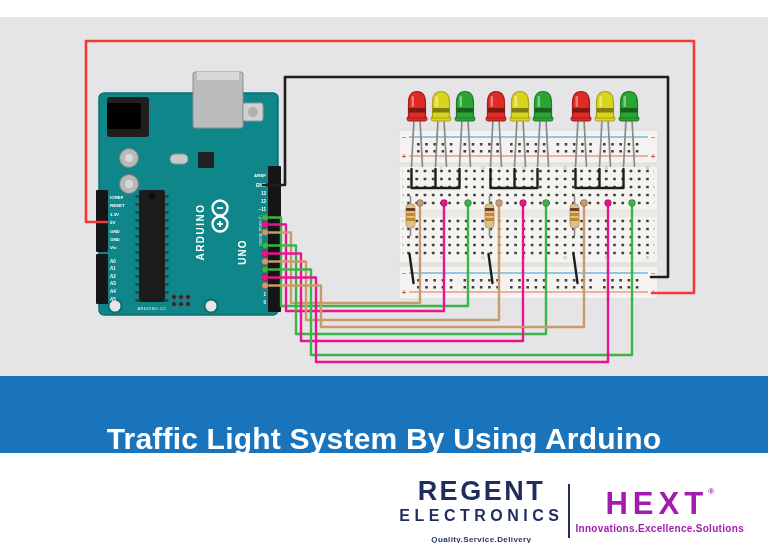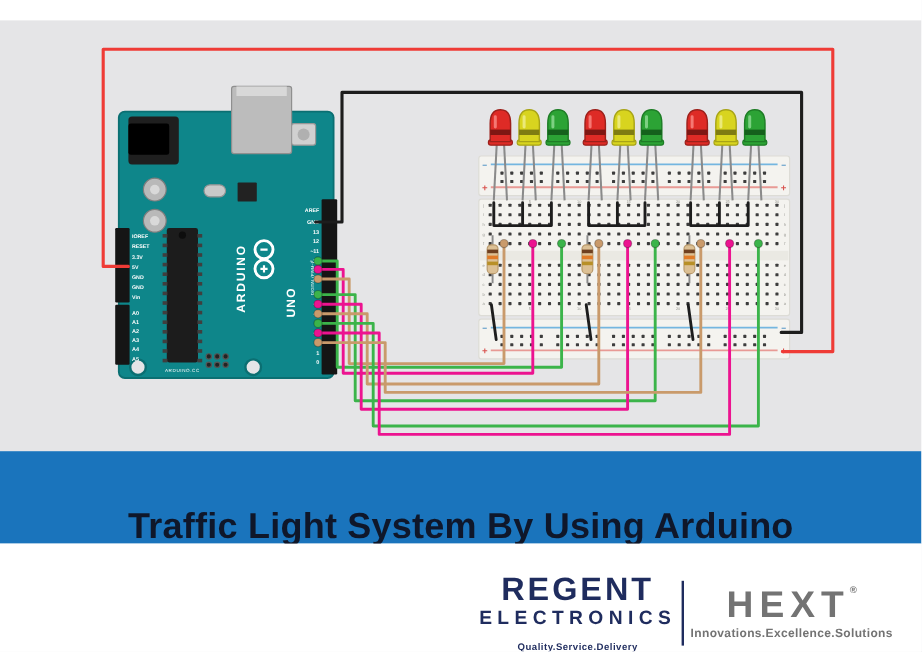--- a/index.html
+++ b/index.html
@@ -669,28 +669,28 @@
         <path d="M265,277.5 L316,277.5 L316,362 L608,362 L608,203" stroke="#ec1390" stroke-width="2.4" fill="none" stroke-linejoin="round" stroke-linecap="round"></path>
         <circle cx="265" cy="277.5" r="3.4" fill="#ec1390" stroke="rgba(0,0,0,.25)"></circle>
         <circle cx="608" cy="203" r="3.4" fill="#ec1390" stroke="rgba(0,0,0,.25)"></circle>
         <path d="M265,285.5 L321,285.5 L321,327 L584,327 L584,203" stroke="#c99a6b" stroke-width="2.4" fill="none" stroke-linejoin="round" stroke-linecap="round"></path>
         <circle cx="265" cy="285.5" r="3.4" fill="#c99a6b" stroke="rgba(0,0,0,.25)"></circle>
         <circle cx="584" cy="203" r="3.4" fill="#c99a6b" stroke="rgba(0,0,0,.25)"></circle>
       </svg>
   </div>
 
   <div class="banner" style="background: rgb(26, 116, 188);">
-    <div class="banner-title" style="color: #0f172a; margin-top: 48px;">Traffic Light System By Using Arduino</div>
+    <div class="banner-title" style="color: #ffffff; margin-top: 48px;">Traffic Light System By Using Arduino</div>
   </div>
 
   <div class="footer">
     <div class="regent" style="color: rgb(31, 44, 94);">
       <div class="regent-name">REGENT</div>
       <div class="regent-sub">ELECTRONICS</div>
       <div class="regent-tag">Quality.Service.Delivery</div>
     </div>
     <div class="logo-divider" style="background: rgb(31, 44, 94);"></div>
-    <div class="hext" style="color: #737373;">
+    <div class="hext" style="color: #a21caf;">
       <div class="hext-name"><span>HEXT</span><sup class="hext-reg">®</sup></div>
       <div class="hext-tag">Innovations.Excellence.Solutions</div>
     </div>
   </div>
 </div>
 
 </body></html>

